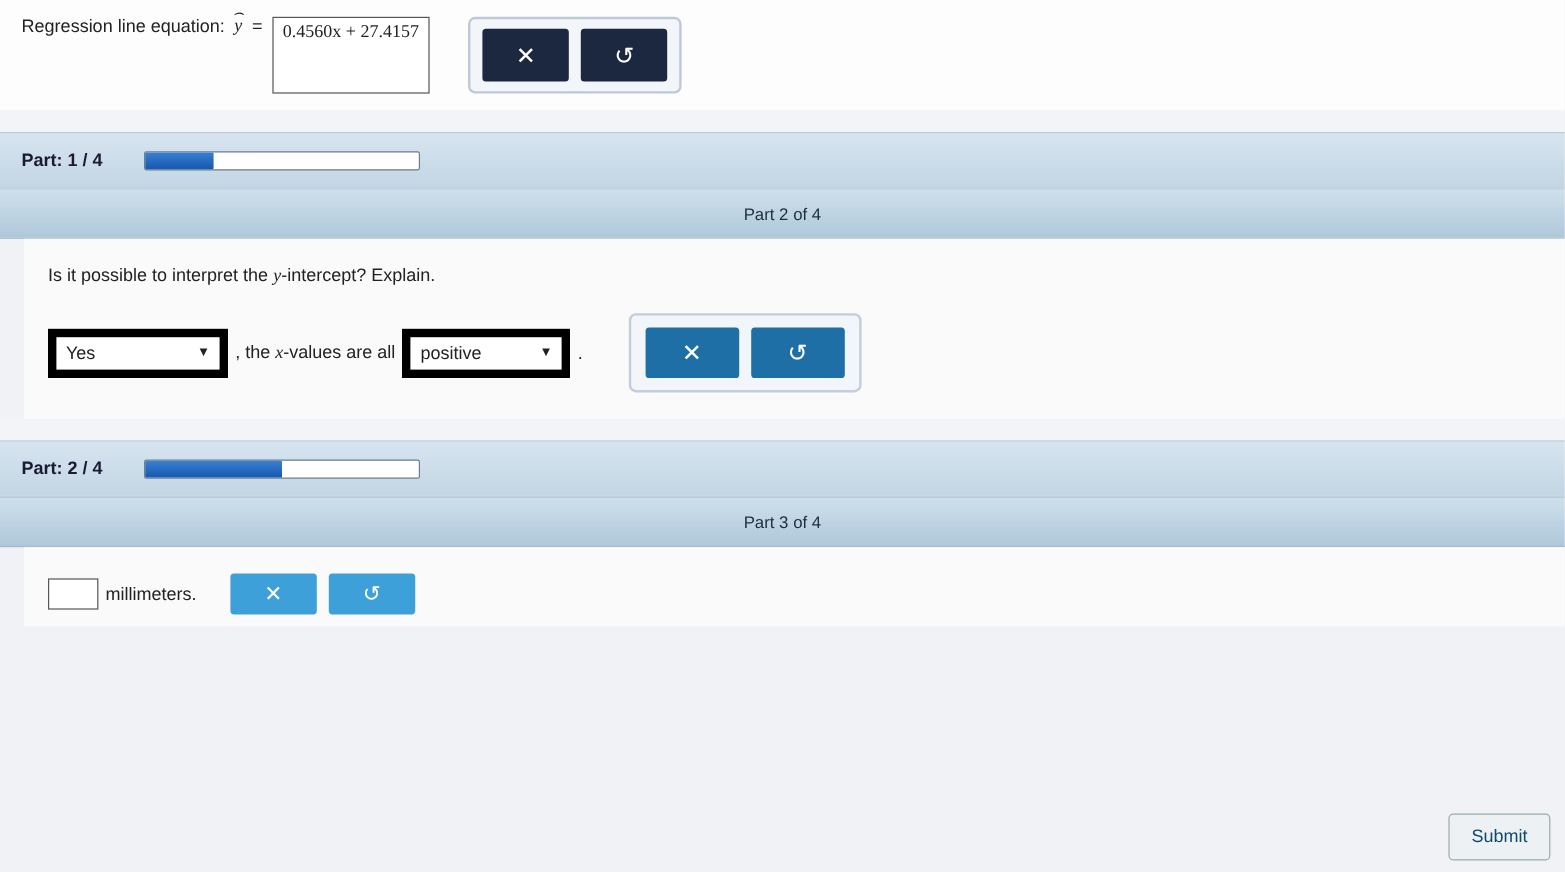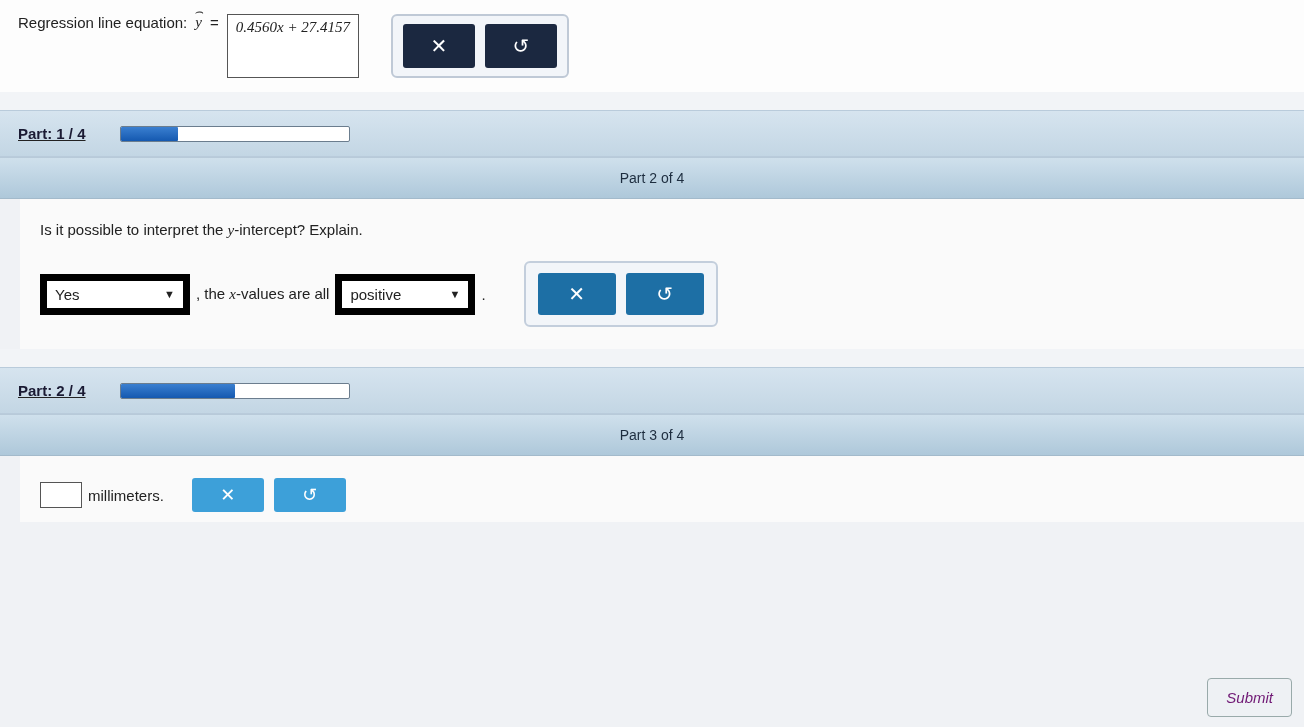--- a/index.html
+++ b/index.html
@@ -11,21 +11,21 @@
     width: 1304px;
     height: 727px;
     overflow: hidden;
     position: relative;
   }
   .section-white { background: #fdfdfd; padding: 14px 18px; }
   .eq-row { display:flex; gap:8px; }
   .yhat { font-style: italic; position: relative; display:inline-block;}
   .hat { position:absolute; left:50%; transform:translateX(-50%); top:-10px; font-size:14px;}
   .eq-box {
-    border:1px solid #555; padding:4px 8px; font-family: 'Times New Roman', serif; font-style: italic;
+    border:1px solid #555; padding:4px 8px; font-family: 'Times New Roman', serif; 
     background:#fff;
   }
   .btn-group {
     display:inline-flex; gap:10px; border:2px solid #bfc9d6; border-radius:6px;
     padding:8px 10px; background:#f2f5f9; margin-left:24px;
   }
   .dark-btn {
     width:72px; height:44px; background:#1b2840; border:none; border-radius:3px;
     color:#fff; font-size:20px; display:flex; align-items:center; justify-content:center;
     cursor:pointer;
@@ -36,21 +36,21 @@
     cursor:pointer;
   }
   .light-blue-btn {
     width:72px; height:34px; background:#3da0d9; border:none; border-radius:3px;
     color:#fff; font-size:18px; display:flex; align-items:center; justify-content:center;
     cursor:pointer;
   }
   .progress-row {
     background: linear-gradient(#d6e4ef, #c3d6e4);
     padding:14px 18px; display:flex; align-items:center; gap:34px;
-    border-top:1px solid #b9cbdb; border-bottom:1px solid #b9cbdb;text-decoration:underline;
+    border-top:1px solid #b9cbdb; border-bottom:1px solid #b9cbdb;
   }
   .progress-label { font-weight:bold; color:#1a1a33; }
   .progress-bar {
     width:230px; height:16px; background:#fff; border:1px solid #6b7d8e; border-radius:2px;
     position:relative;
   }
   .progress-fill {
     height:100%; background:linear-gradient(#3a7fd0,#1559b0); border-radius:1px;
   }
   .part-header {
@@ -77,21 +77,21 @@
   .btn-group-blue {
     display:inline-flex; gap:10px; border:2px solid #c3cedc; border-radius:6px;
     padding:10px 12px; background:#f2f5f9; margin-left:32px;
   }
   .btn-group-light {
     display:inline-flex; gap:10px; margin-left:22px;
   }
   .submit-btn {
     position:absolute; right:12px; bottom:10px;
     border:1px solid #9aa; border-radius:4px; background:#eef1f4;
-    padding:10px 18px; color:#701a75; font-size:15px; cursor:pointer;font-style:italic;
+    padding:10px 18px; color:#0c4a6e; font-size:15px; cursor:pointer;
   }
   .spacer { height:18px; background:#f2f4f7;}
 </style>
 </head>
 <body>
 
 <div class="section-white">
   <div class="eq-row">
     <span>Regression line equation: </span>
     <span class="yhat" style="font-family:'Times New Roman',serif;">

